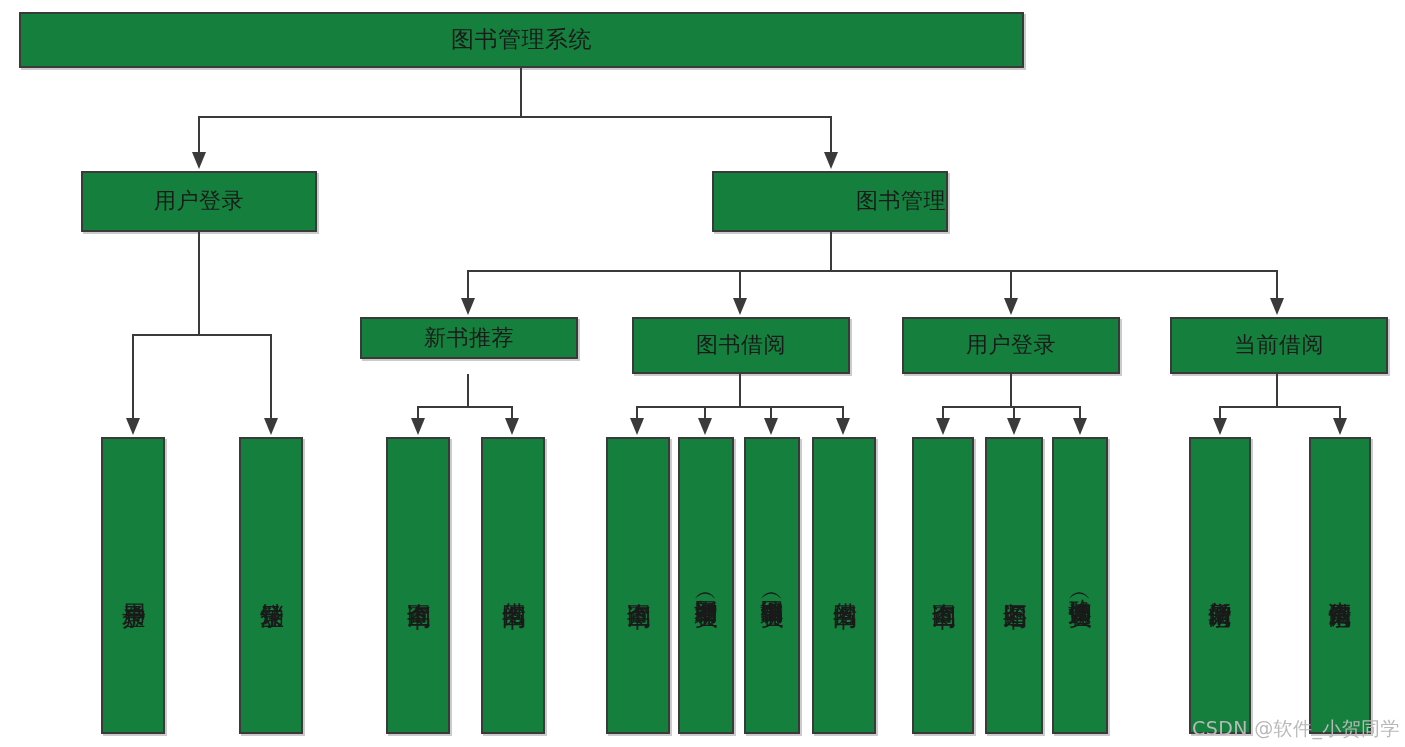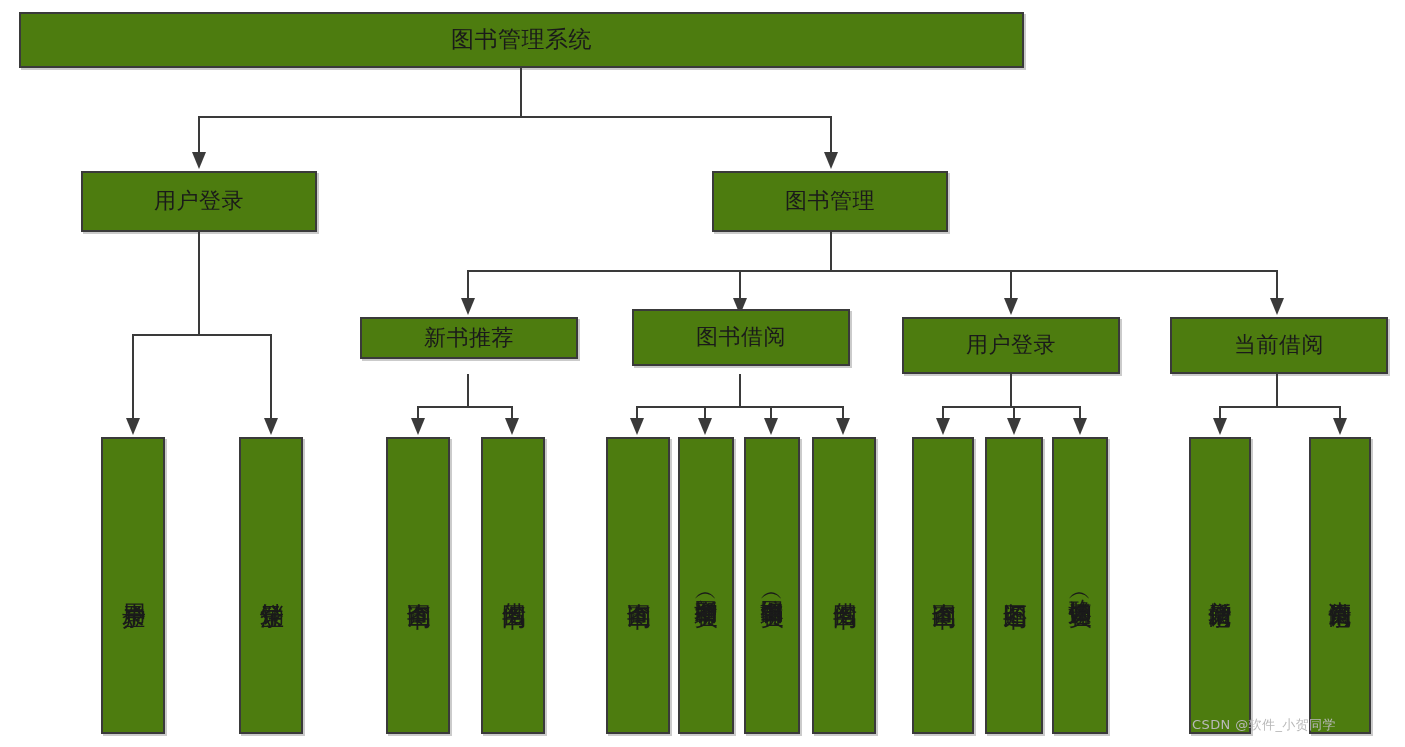--- a/index.html
+++ b/index.html
@@ -13,21 +13,21 @@
   #canvas {
     position: relative;
     width: 1405px;
     height: 747px;
     background: #ffffff;
     overflow: hidden;
   }
   .node {
     position: absolute;
     box-sizing: border-box;
-    background: #4d7c0f;
+    background: #15803d;
     border: 2px solid #3a3a3a;
     box-shadow: 2px 2px 0 rgba(160,160,160,0.55);
     display: flex;
     align-items: center;
     justify-content: center;
     color: #1a1a1a;
   }
   .node-label {
     display: block;
     line-height: 1.04;
@@ -67,21 +67,21 @@
     position: absolute;
     width: 0;
     height: 0;
     border-left: 7px solid transparent;
     border-right: 7px solid transparent;
     border-top: 17px solid #3a3a3a;
   }
   #watermark {
     position: absolute;
     color: #b9b9b9;
-    font-size: 13px;
+    font-size: 19px;
     white-space: nowrap;
     letter-spacing: 0.4px;
   }
 </style>
 </head>
 <body>
 
 <div id="canvas">
 
   <div class="node root" style="left:19px; top:12px; width:1005px; height:56px;">
@@ -91,21 +91,21 @@
   <div class="conn v" style="left:520px; top:68px; width:2px; height:49px;"></div>
   <div class="conn h" style="left:198px; top:116px; width:634px; height:2px;"></div>
   <div class="conn v" style="left:198px; top:116px; width:2px; height:38px;"></div>
   <div class="arrow" style="left:192px; top:152px;"></div>
   <div class="conn v" style="left:830px; top:116px; width:2px; height:38px;"></div>
   <div class="arrow" style="left:824px; top:152px;"></div>
 
   <div class="node level1" style="left:81px; top:171px; width:236px; height:61px;">
     <span class="node-label">用户登录</span>
   </div>
-  <div class="node level1" style="left:712px; top:171px; width:236px; height:61px;">
+  <div class="node level1" style="left:712px; top:171px; width:236px; height:61px;justify-content:flex-end;">
     <span class="node-label">图书管理</span>
   </div>
 
   <div class="conn v" style="left:198px; top:232px; width:2px; height:103px;"></div>
   <div class="conn h" style="left:132px; top:334px; width:140px; height:2px;"></div>
   <div class="conn v" style="left:132px; top:334px; width:2px; height:86px;"></div>
   <div class="arrow" style="left:126px; top:418px;"></div>
   <div class="conn v" style="left:270px; top:334px; width:2px; height:86px;"></div>
   <div class="arrow" style="left:264px; top:418px;"></div>
 
@@ -116,21 +116,21 @@
   <div class="conn v" style="left:739px; top:270px; width:2px; height:30px;"></div>
   <div class="arrow" style="left:733px; top:298px;"></div>
   <div class="conn v" style="left:1010px; top:270px; width:2px; height:30px;"></div>
   <div class="arrow" style="left:1004px; top:298px;"></div>
   <div class="conn v" style="left:1276px; top:270px; width:2px; height:30px;"></div>
   <div class="arrow" style="left:1270px; top:298px;"></div>
 
   <div class="node level2" style="left:360px; top:317px; width:218px; height:42px;">
     <span class="node-label">新书推荐</span>
   </div>
-  <div class="node level2" style="left:632px; top:309px; width:218px; height:57px;">
+  <div class="node level2" style="left:632px; top:317px; width:218px; height:57px;">
     <span class="node-label">图书借阅</span>
   </div>
   <div class="node level2" style="left:902px; top:317px; width:218px; height:57px;">
     <span class="node-label">用户登录</span>
   </div>
   <div class="node level2" style="left:1170px; top:317px; width:218px; height:57px;">
     <span class="node-label">当前借阅</span>
   </div>
 
   <div class="conn v" style="left:467px; top:374px; width:2px; height:34px;"></div>

